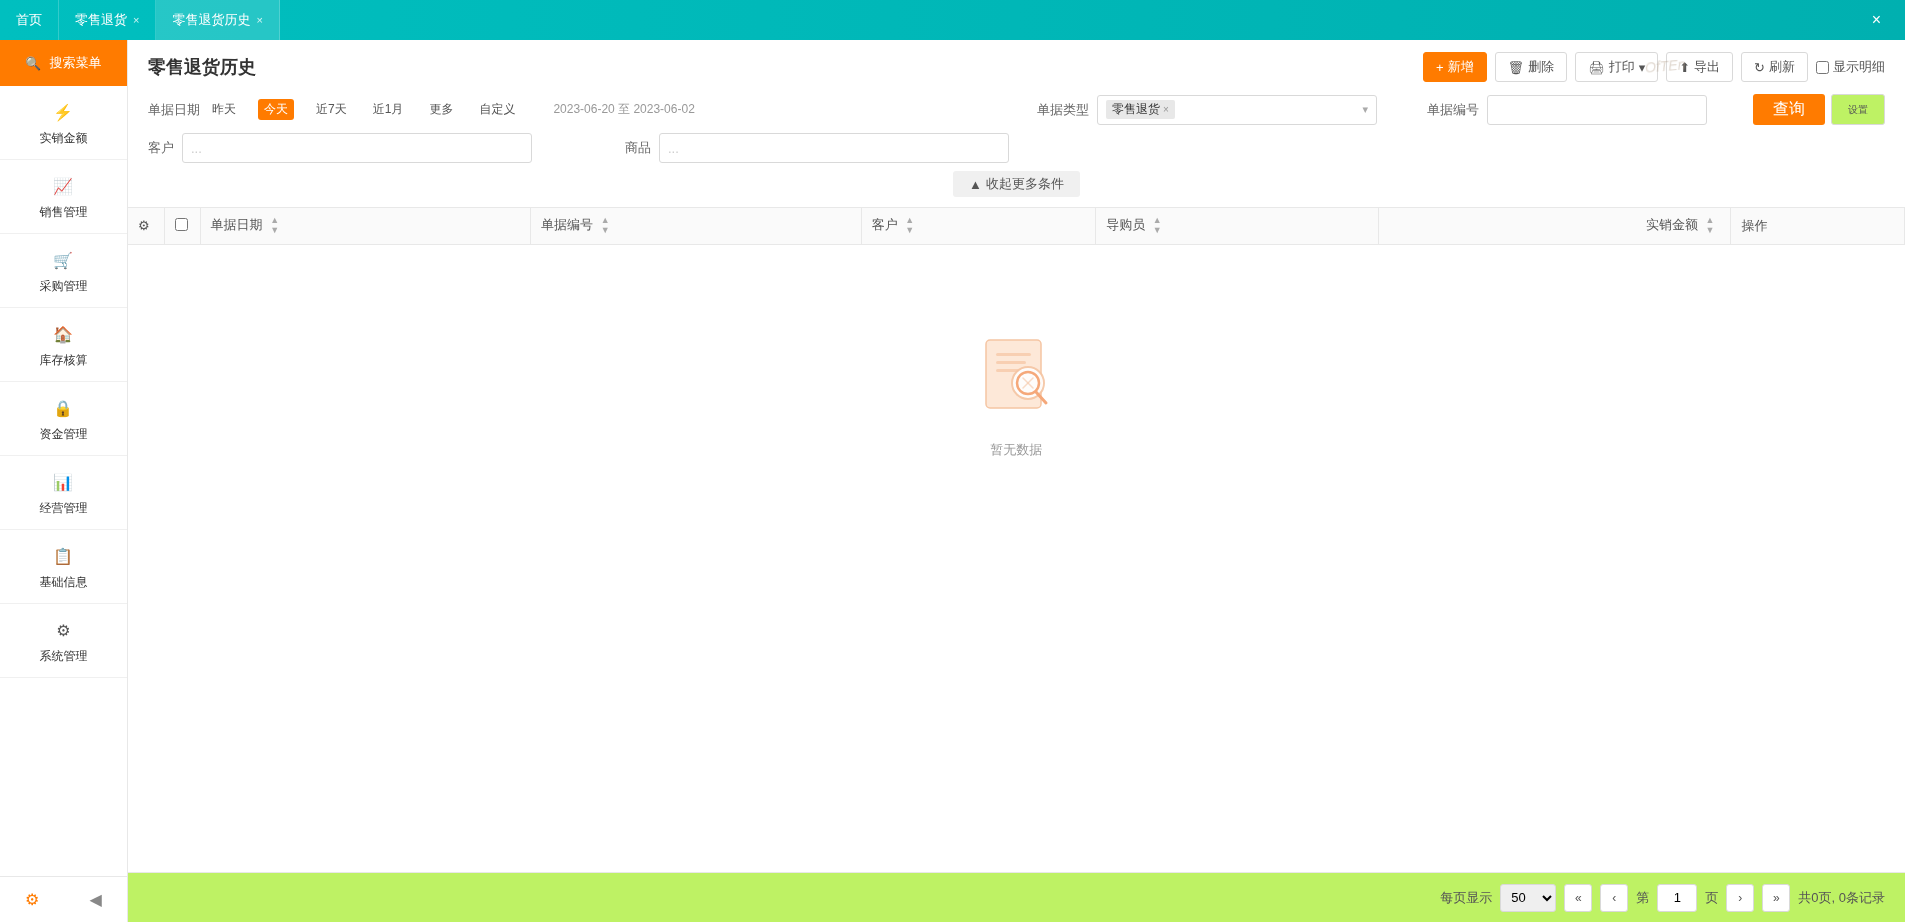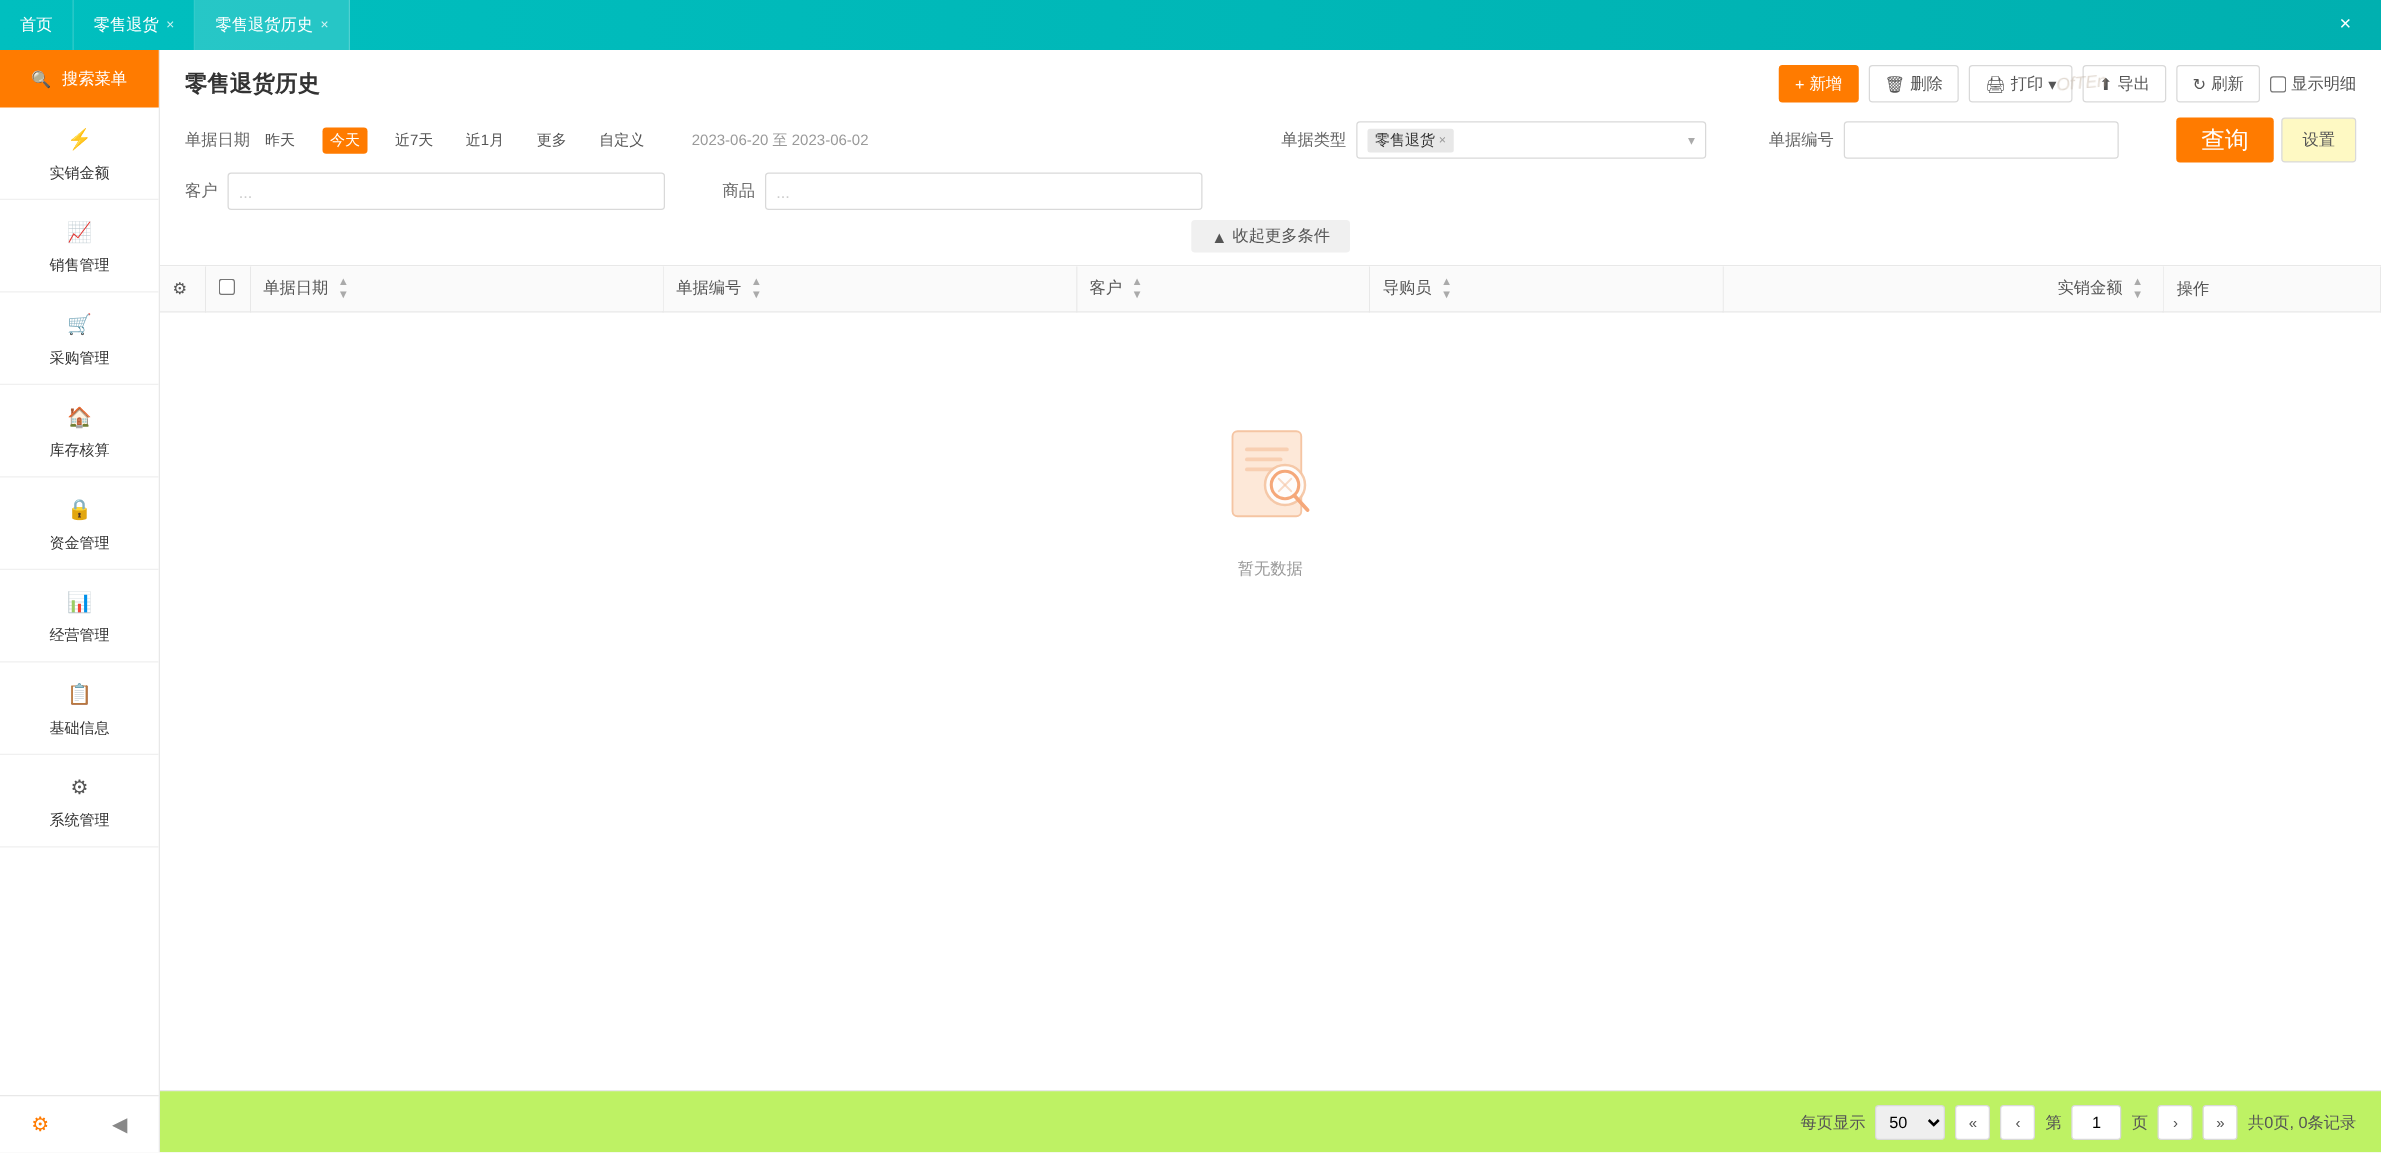--- a/index.html
+++ b/index.html
@@ -523,37 +523,37 @@
               <span class="chevron">▾</span>
             </div>
           </div>
 
           <div class="filter-item" style="margin-left: 20px;">
             <span class="filter-label">单据编号</span>
             <input class="filter-input" type="text" style="min-width: 220px;">
           </div>
 
           <div style="display:flex; gap:6px; margin-left: 16px;">
-            <button style="background:#ff7b00; color:#fff; border:none; border-radius:3px; padding:5px 20px; font-size:19px; cursor:pointer;text-align:center;">
+            <button style="background:#ff7b00; color:#fff; border:none; border-radius:3px; padding:5px 20px; font-size:16px; cursor:pointer;text-align:center;">
               <span>查询</span>
             </button>
-            <button style="background:#fef9c3; color:#555; border:1px solid #d9d9d9; border-radius:3px; padding:5px 16px; font-size:13px; cursor:pointer;">
+            <button style="background:#bef264; color:#555; border:1px solid #d9d9d9; border-radius:3px; padding:5px 16px; font-size:10px; cursor:pointer;">
               <span>设置</span>
             </button>
           </div>
         </div>
 
         <div class="filter-row">
           <div class="filter-item">
             <span class="filter-label">客户</span>
             <div class="filter-select" style="min-width: 350px;">
               <span style="color:#ccc;">...</span>
             </div>
           </div>
-          <div class="filter-item" style="margin-left: 16px;">
+          <div class="filter-item" style="margin-left: 63px;">
             <span class="filter-label">商品</span>
             <div class="filter-select" style="min-width: 350px;">
               <span style="color:#ccc;">...</span>
             </div>
           </div>
         </div>
 
         <div class="collapse-row">
           <div class="filter-more">
             <span>▲</span>

